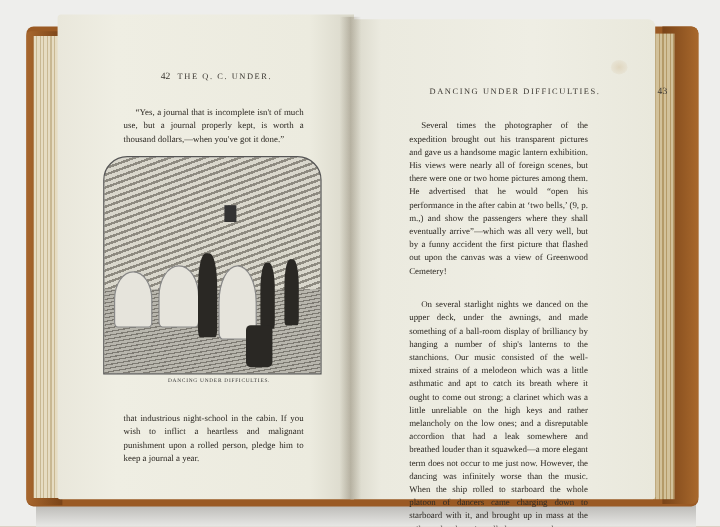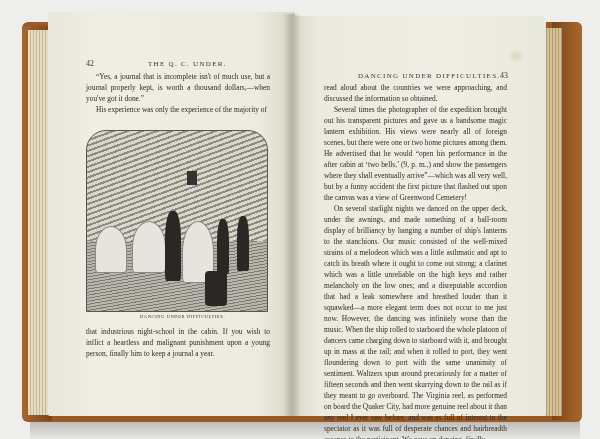--- a/index.html
+++ b/index.html
@@ -8,23 +8,23 @@
   .cover{position:absolute;left:22px;top:22px;width:560px;height:400px;background:#9a5a24;border-radius:6px;}
   .cover-l{position:absolute;left:22px;top:26px;width:30px;height:395px;background:linear-gradient(90deg,#a8672e,#7a4418);border-radius:4px 0 0 6px;}
   .cover-r{position:absolute;left:552px;top:22px;width:30px;height:398px;background:linear-gradient(90deg,#7a4418,#a8682c);border-radius:0 6px 6px 0;}
   .page-edges-l{position:absolute;left:28px;top:30px;width:22px;height:385px;background:repeating-linear-gradient(90deg,#e6dcc2 0 2px,#c9b892 2px 3px);}
   .page-edges-r{position:absolute;left:544px;top:28px;width:18px;height:388px;background:repeating-linear-gradient(90deg,#d2c19a 0 2px,#b49a68 2px 3px);}
   .page{position:absolute;background:#efeee3;box-sizing:border-box;}
   .page-left{left:48px;top:12px;width:247px;height:404px;background:linear-gradient(90deg,#e9e7db 0%,#efeee3 20%,#ecebdf 85%,#d8d6c8 100%);border-radius:3px 0 0 2px;}
   .page-right{left:292px;top:16px;width:254px;height:400px;background:linear-gradient(90deg,#d8d6c8 0%,#ebeadf 10%,#efeee4 60%,#e9e8dc 100%);border-radius:0 6px 2px 0;}
   .gutter{position:absolute;left:283px;top:14px;width:18px;height:402px;background:linear-gradient(90deg,rgba(0,0,0,0) 0%,rgba(120,110,90,.35) 50%,rgba(0,0,0,0) 100%);}
   .header{position:absolute;font-size:7px;letter-spacing:1.3px;color:#3a3630;}
-  .pnum{position:absolute;font-size:8px;color:#3a3630;}
+  .pnum{position:absolute;font-size:8px;color:#3a3630;margin-left:48px;}
   .text{position:absolute;font-size:7.4px;line-height:11.1px;color:#2e2a24;text-align:justify;}
-  .text p{margin:0;text-indent:10px;}
+  .text p{margin:17px;text-indent:10px;}
   .text p.noind{text-indent:0;}
   .illus{position:absolute;left:86px;top:130px;width:180px;height:180px;border:1px solid #555;border-radius:20px 20px 0 0;overflow:hidden;background:
     repeating-linear-gradient(160deg,#d9d7cc 0 3px,#8d8a80 3px 5px);}
   .illus .floor{position:absolute;left:0;top:110px;width:100%;height:70px;background:repeating-linear-gradient(170deg,#b8b6ad 0 2px,#7d7a72 2px 3px);}
   .illus .lantern{position:absolute;left:100px;top:40px;width:10px;height:14px;background:#333;}
   .illus .figure{position:absolute;background:#2a2824;border-radius:40% 40% 10% 10%;}
   .illus .dress{position:absolute;background:#e6e4dc;border-radius:50% 50% 10% 10%;border:1px solid #888;}
   .caption{position:absolute;left:140px;top:314px;font-size:4.5px;letter-spacing:.6px;color:#333;}
   .stain{position:absolute;left:509px;top:50px;width:14px;height:12px;border-radius:50%;background:radial-gradient(#e0d6bf,rgba(0,0,0,0));}
 </style>
@@ -57,25 +57,24 @@
   <div class="dress" style="left:45px;top:90px;width:32px;height:50px;"></div>
   <div class="figure" style="left:78px;top:80px;width:16px;height:70px;"></div>
   <div class="dress" style="left:95px;top:90px;width:30px;height:60px;"></div>
   <div class="figure" style="left:130px;top:88px;width:12px;height:55px;"></div>
   <div class="figure" style="left:150px;top:85px;width:12px;height:55px;"></div>
   <div class="figure" style="left:118px;top:140px;width:22px;height:35px;border-radius:4px;"></div>
 </div>
 <div class="caption">DANCING UNDER DIFFICULTIES.</div>
 
 <div class="text" style="left:86px;top:326px;width:184px;">
-  <p class="noind">that industrious night-school in the cabin. If you wish to inflict a heartless and malignant punishment upon a young person, finally him to keep a journal a year.</p>
+  <p class="noind">that industrious night-school in the cabin. If you wish to inflict a heartless and malignant punishment upon a rolled person, pledge him to keep a journal a year.</p>
 </div>
 
 <div class="header" style="left:358px;top:72px;">DANCING UNDER DIFFICULTIES.</div>
 <div class="pnum" style="left:500px;top:71px;text-align:center;">43</div>
 <div class="stain"></div>
 
 <div class="text" style="left:324px;top:82px;width:183px;line-height:11.0px;">
-  <p class="noind">read aloud about the countries we were approaching, and discussed the information so obtained.</p>
   <p>Several times the photographer of the expedition brought out his transparent pictures and gave us a handsome magic lantern exhibition. His views were nearly all of foreign scenes, but there were one or two home pictures among them. He advertised that he would “open his performance in the after cabin at ‘two bells,’ (9, p. m.,) and show the passengers where they shall eventually arrive”—which was all very well, but by a funny accident the first picture that flashed out upon the canvas was a view of Greenwood Cemetery!</p>
   <p>On several starlight nights we danced on the upper deck, under the awnings, and made something of a ball-room display of brilliancy by hanging a number of ship's lanterns to the stanchions. Our music consisted of the well-mixed strains of a melodeon which was a little asthmatic and apt to catch its breath where it ought to come out strong; a clarinet which was a little unreliable on the high keys and rather melancholy on the low ones; and a disreputable accordion that had a leak somewhere and breathed louder than it squawked—a more elegant term does not occur to me just now. However, the dancing was infinitely worse than the music. When the ship rolled to starboard the whole platoon of dancers came charging down to starboard with it, and brought up in mass at the rail; and when it rolled to port, they went floundering down to port with the same unanimity of sentiment. Waltzers spun around precariously for a matter of fifteen seconds and then went skurrying down to the rail as if they meant to go overboard. The Virginia reel, as performed on board the Quaker City, had more genuine reel about it than any reel I ever saw before, and was as full of interest to the spectator as it was full of desperate chances and hairbreadth escapes to the participant. We gave up dancing, finally.</p>
 
 </div>
 
 </body></html>

